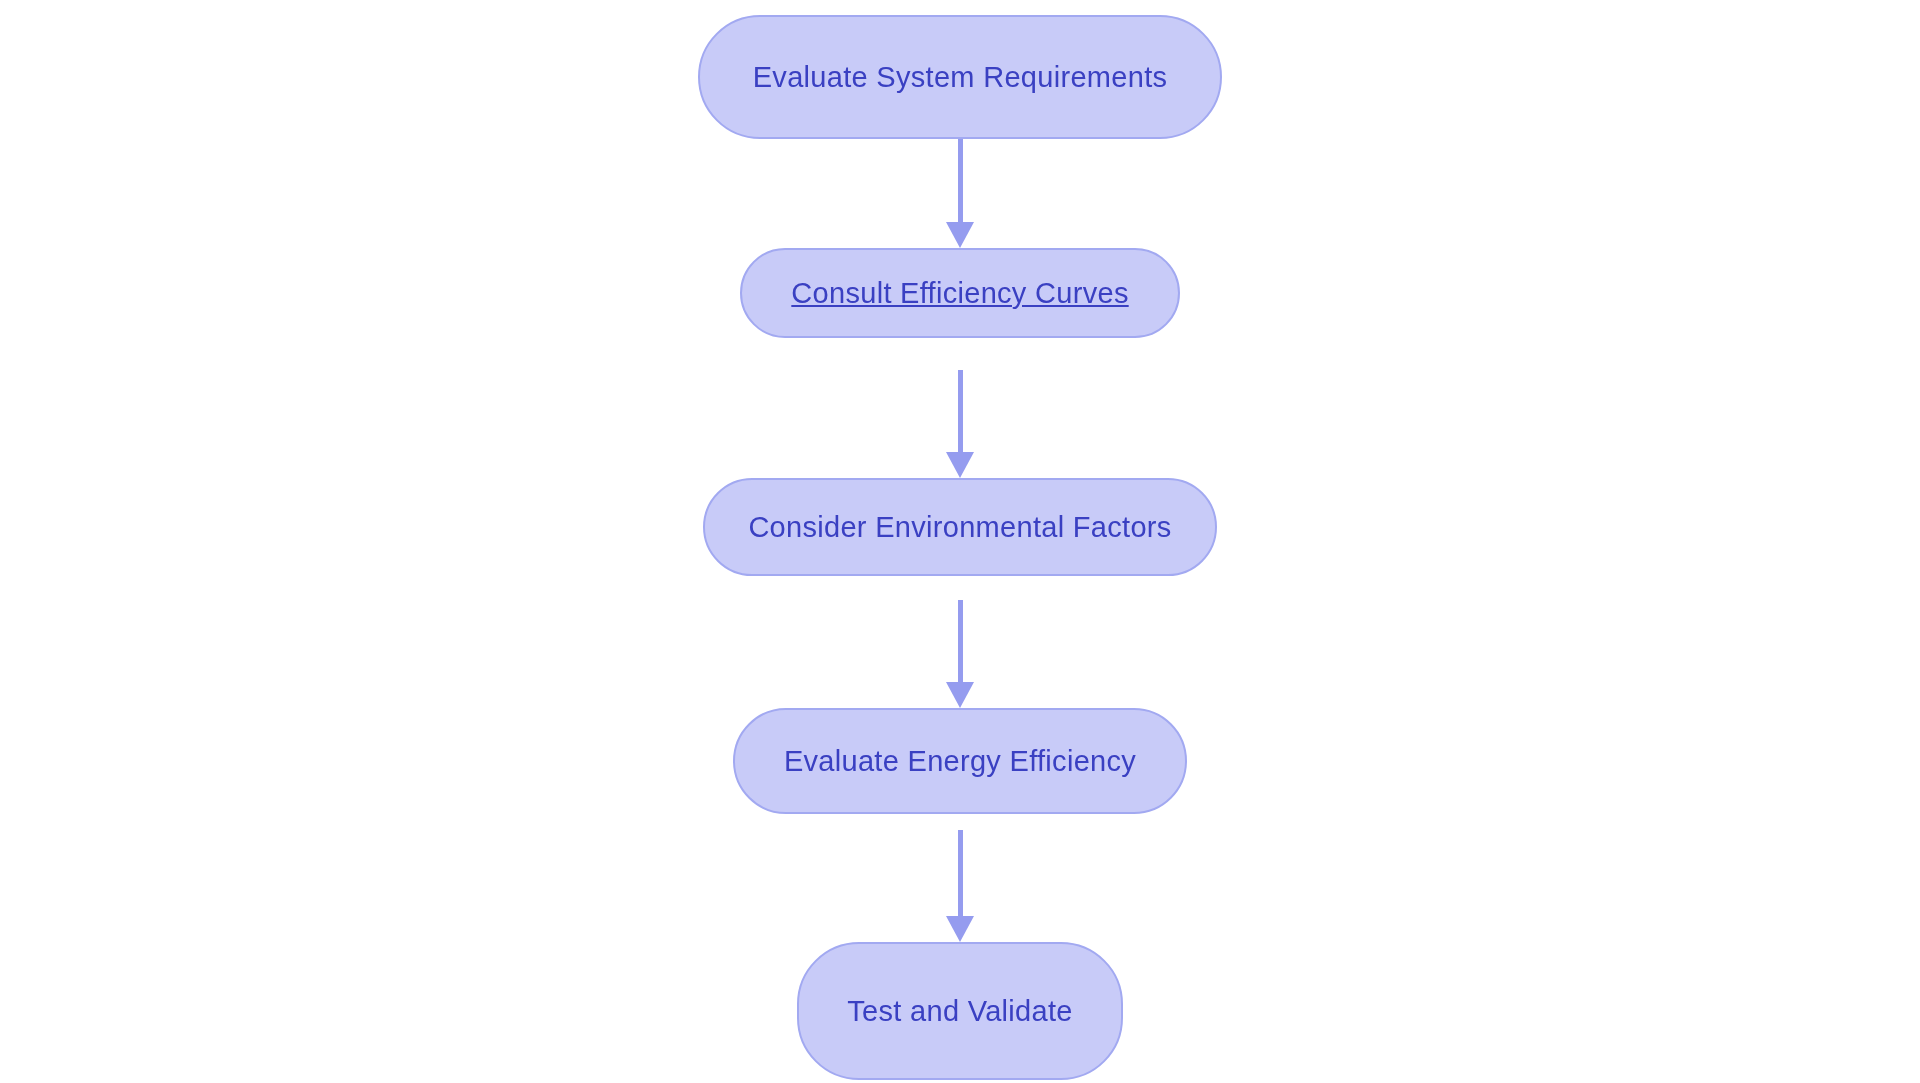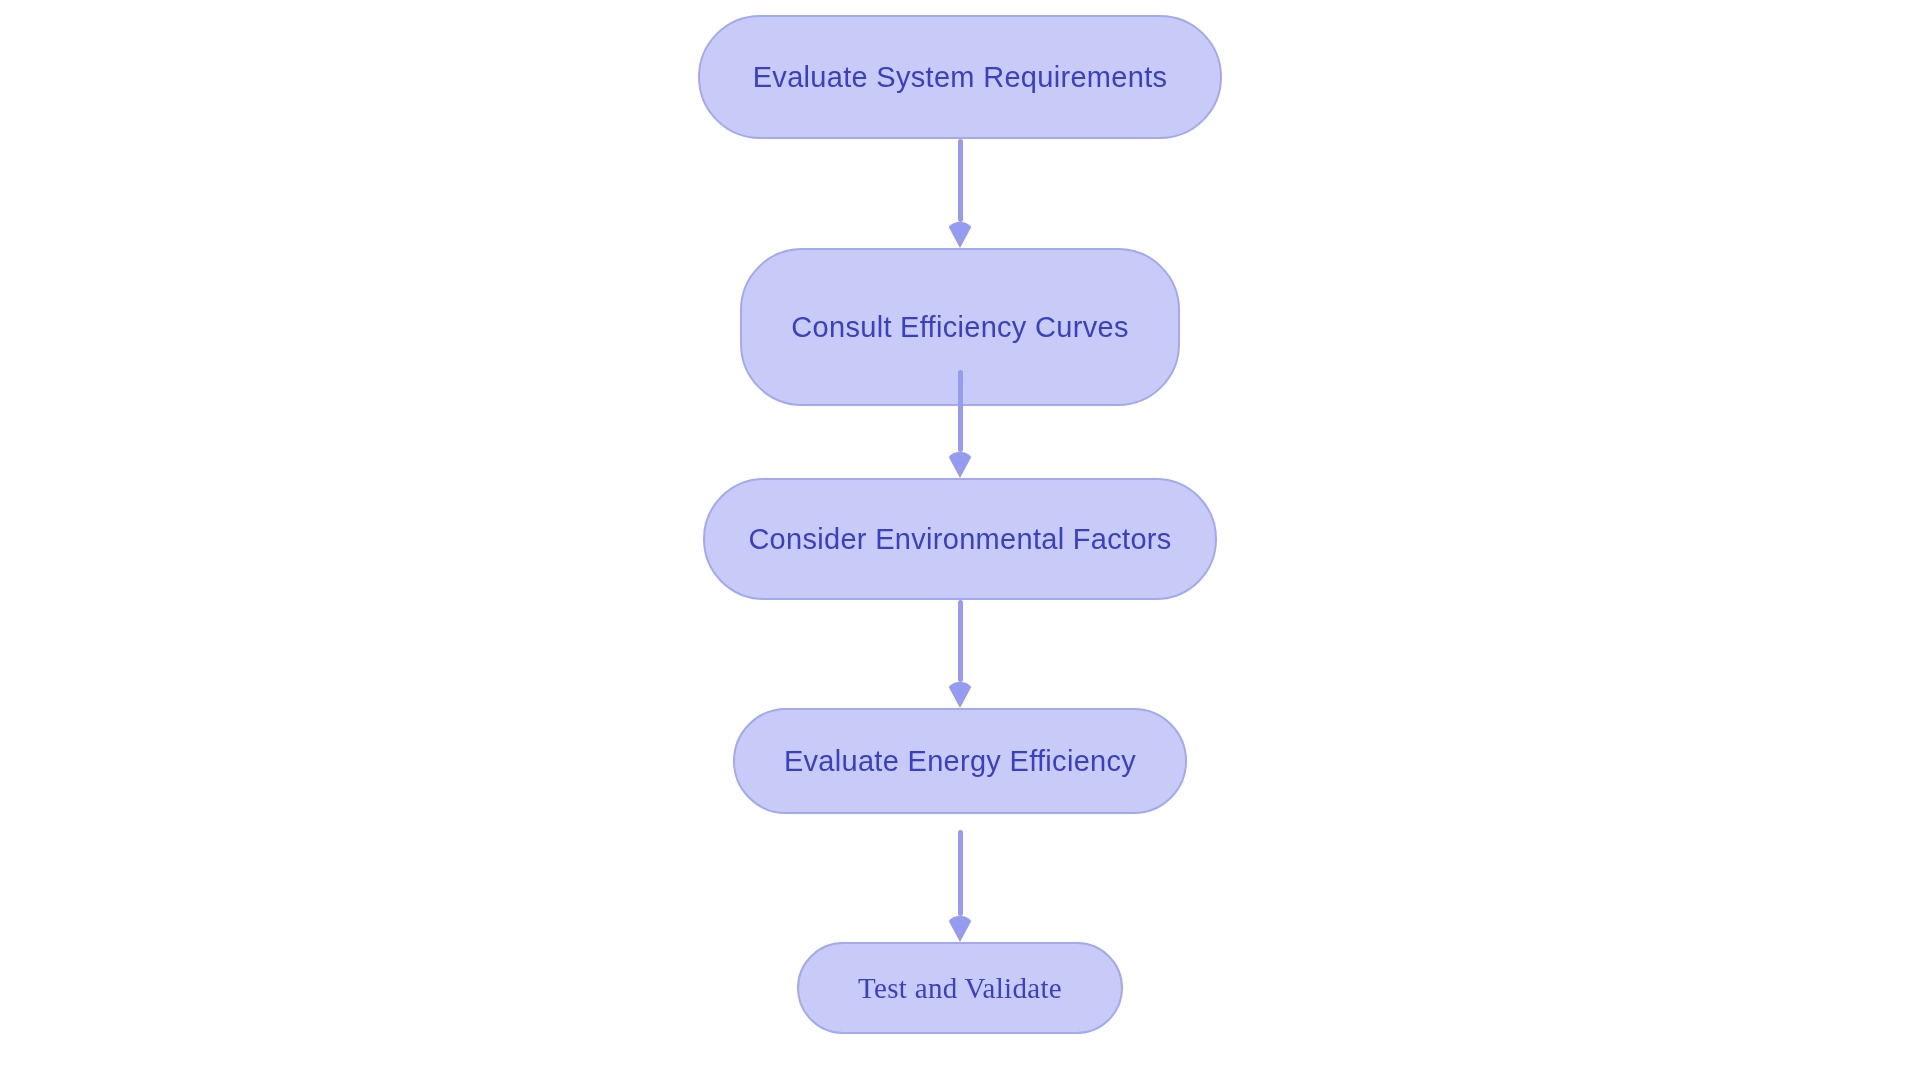--- a/index.html
+++ b/index.html
@@ -2,21 +2,21 @@
 <html style="--bg: #FFFFFF; --node-fill: #C8CBF8; --node-border: #A2A9F1; --node-text: #3A40C2; --arrow: #959CEF;"><head>
 <meta charset="utf-8">
 <style>
   :root {
     --bg: #FFFFFF;
     --node-fill: #C8CBF8;
     --node-border: #A2A9F1;
     --node-text: #3A40C2;
     --arrow: #959CEF;
   }
-  * { margin: 0; padding: 0; box-sizing: border-box; border-radius: 30px; }
+  * { margin: 0; padding: 0; box-sizing: border-box; }
   html, body {
     width: 1920px; height: 1083px;
     background: var(--bg);
     font-family: "Liberation Sans", sans-serif;
     overflow: hidden;
   }
   .canvas {
     position: relative;
     width: 1920px; height: 1083px;
     background: var(--bg);
@@ -30,24 +30,24 @@
     border-radius: 62px;
     display: flex;
     align-items: center;
     justify-content: center;
     color: var(--node-text);
     font-size: 29px;
     letter-spacing: 0.3px;
     white-space: nowrap;
   }
   .node-1 { top: 15px;  width: 524px; height: 124px; }
-  .node-2 { top: 248px; width: 440px; height: 158px; }
-  .node-3 { top: 478px; width: 514px; height: 122px; align-items: center; }
+  .node-2 { top: 248px; width: 440px; height: 90px; text-decoration: underline; }
+  .node-3 { top: 478px; width: 514px; height: 98px; align-items: center; }
   .node-4 { top: 708px; width: 454px; height: 106px; }
-  .node-5 { top: 942px; width: 326px; height: 92px; font-family: Liberation Serif, serif; }
+  .node-5 { top: 942px; width: 326px; height: 138px; }
 
   .flow-arrow {
     position: absolute;
     left: 50%;
     transform: translateX(-50%);
     display: flex;
     flex-direction: column;
     align-items: center;
   }
   .arrow-1 { top: 139px; height: 109px; }

